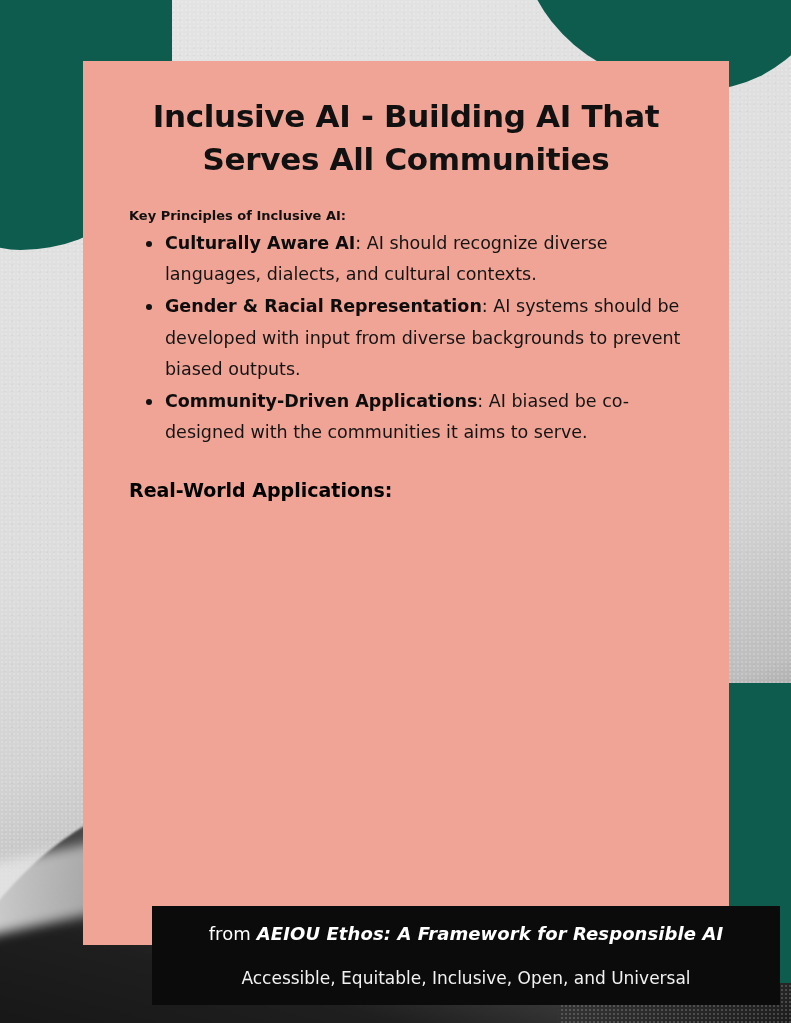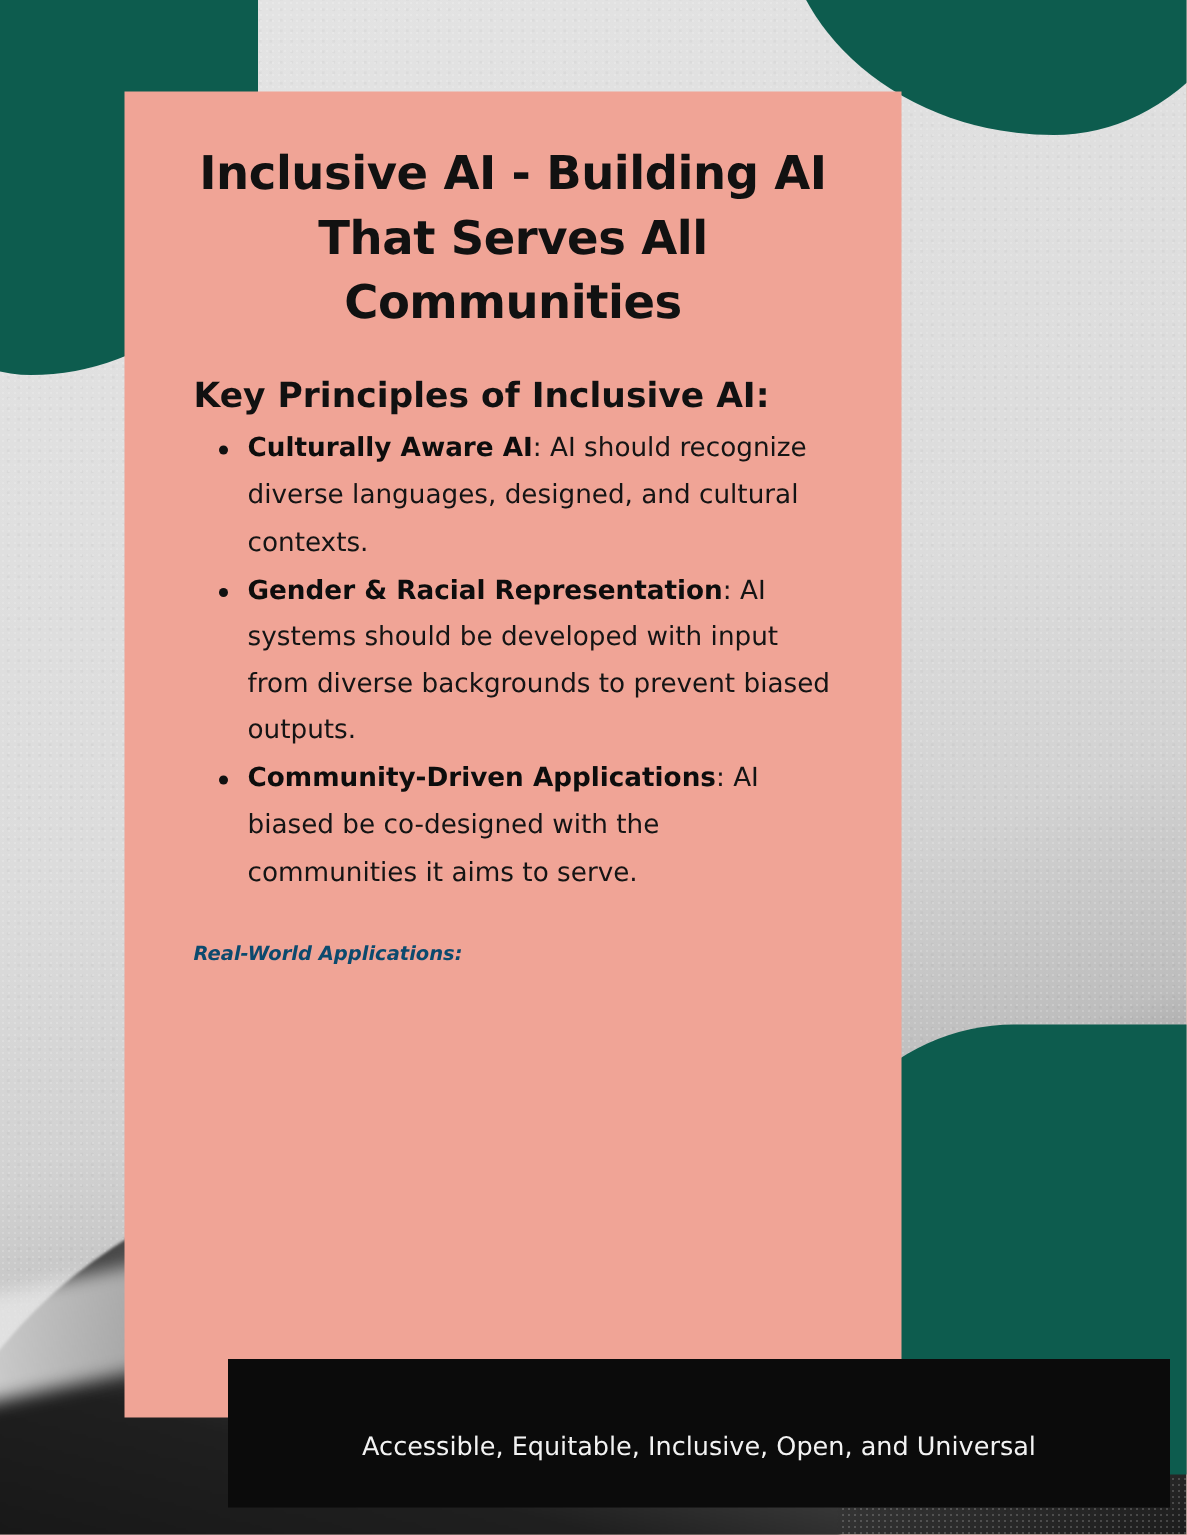--- a/index.html
+++ b/index.html
@@ -77,41 +77,41 @@
     height: 300px;
     background: #0d5c4e;
     border-radius: 55% 0 0 50% / 60% 0 0 50%;
   }
 
   
   .card {
     position: absolute;
     left: 83px;
     top: 61px;
-    width: 518px;
+    width: 646px;
     height: 884px;
     background: #f0a496;
     padding: 0;
     box-sizing: border-box;
   }
   .card-inner {
     padding: 34px 44px 0 44px;
   }
   .title {
     font-family: "DejaVu Sans", sans-serif;
     font-size: 31px;
     font-weight: 700;
     color: #111;
     text-align: center;
     line-height: 1.38;
     letter-spacing: -0.3px;
     margin: 0 0 26px 0;
   }
   .section-head {
-    font-size: 23px;
+    font-size: 13px;
     font-weight: 700;
     color: #111;
     margin: 0 0 4px 2px;
     line-height: 1.35;
   }
   ul.bullets {
     margin: 0;
     padding-left: 38px;
     list-style: none;
   }
@@ -131,26 +131,25 @@
     height: 6px;
     border-radius: 50%;
     background: #111;
   }
   .b {
     font-weight: 700;
     color: #0d0d0d;
     text-align: right;
   }
   .app-head {
-    font-size: 13px;
-    font-weight: 700;
-    color: #0c4a6e;
+    font-size: 19px;
+    font-weight: 700;
+    color: #000000;
     margin: 30px 0 2px 2px;
     line-height: 1.35;
-    font-style: italic;
   }
   .app-line {
     font-size: 17.5px;
     color: #141414;
     line-height: 1.78;
     margin: 0 0 0 0;
     padding-left: 2px;
     text-indent: 0;
   }
   .check {
@@ -213,35 +212,38 @@
   <div class="card-inner">
 
     <h1 class="title">Inclusive AI - Building AI That Serves All Communities</h1>
 
     <div class="section-head">
       <span>Key Principles of Inclusive AI</span><span>:</span>
     </div>
 
     <ul class="bullets">
       <li>
-        <span class="b">Culturally Aware AI</span><span>: AI should recognize diverse languages, designed, and cultural contexts.</span>
+        <span class="b">Culturally Aware AI</span><span>: AI should recognize diverse languages, dialects, and cultural contexts.</span>
       </li>
       <li>
         <span class="b">Gender &amp; Racial Representation</span><span>: AI systems should be developed with input from diverse backgrounds to prevent biased outputs.</span>
       </li>
       <li>
         <span class="b">Community-Driven Applications</span><span>: AI biased be co-designed with the communities it aims to serve.</span>
       </li>
     </ul>
 
     <div class="app-head">
       <span>Real-World Applications</span><span>:</span>
     </div>
 
     <div class="app-list">
     </div>
 
   </div>
 </div>
 
 <div class="footer">
+  <div class="footer-line1">
+    <span>from </span><em>AEIOU Ethos: A Framework for Responsible AI</em>
+  </div>
   <div class="footer-line2">Accessible, Equitable, Inclusive, Open, and Universal</div>
 </div>
 
 </body></html>

